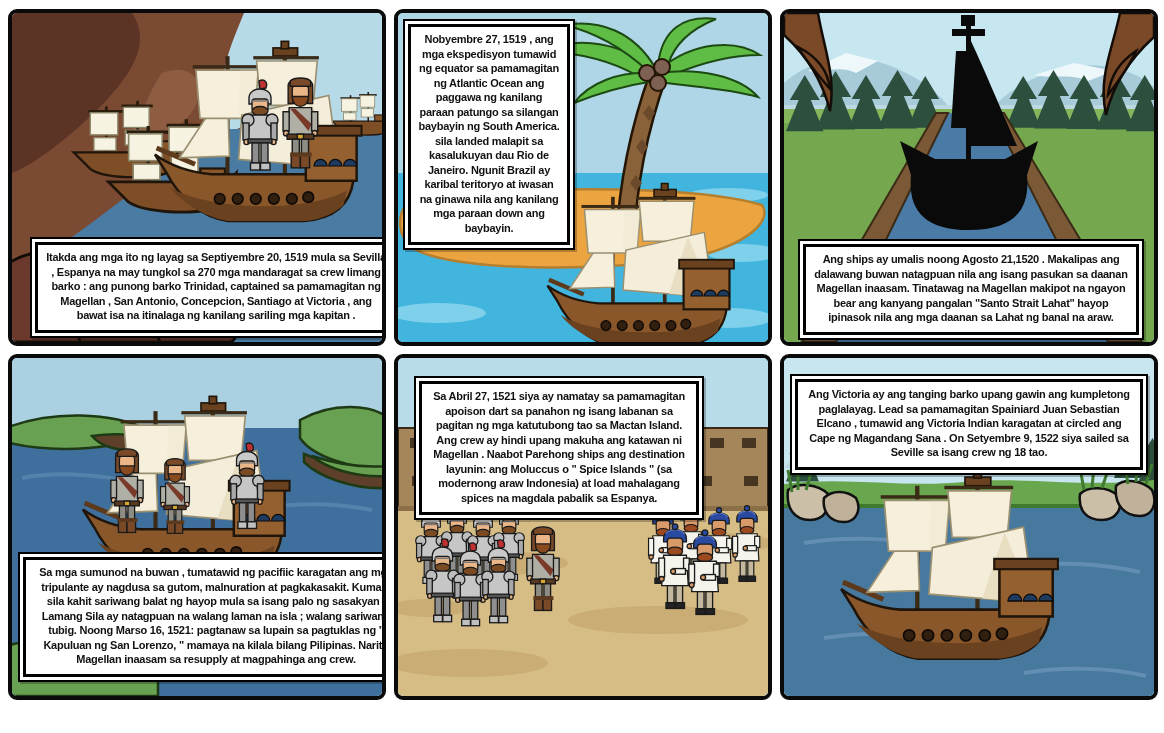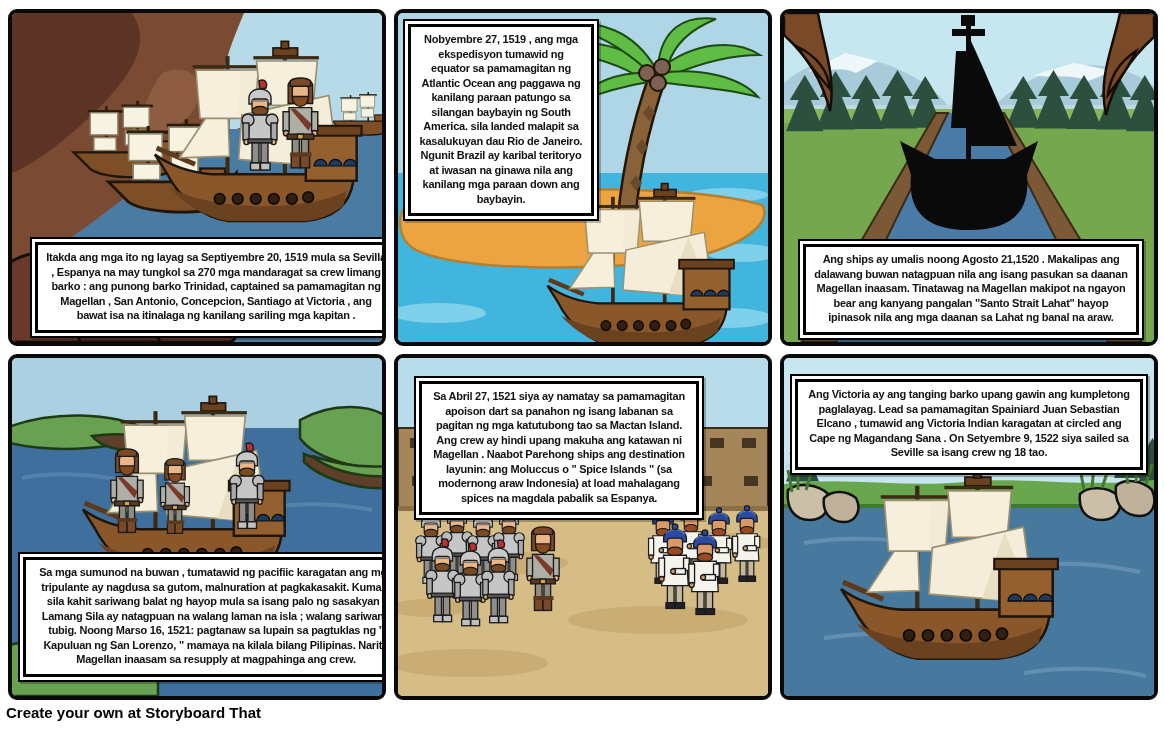--- a/index.html
+++ b/index.html
@@ -10,21 +10,21 @@
           grid-template-rows:337px 346px;gap:8px;}
   .panel{position:relative;border:4px solid #0a0a0a;border-radius:9px;
          overflow:hidden;background:#bcd9e6;box-sizing:border-box;}
   .panel svg.scene{display:block;width:100%;height:100%;}
   .caption{position:absolute;box-sizing:border-box;background:#ffffff;
            border:2px solid #000;padding:3px;box-shadow:2px 2px 0 rgba(0,0,0,.25);}
   .caption-inner{border:3px solid #000;padding:5px 7px 7px;
            font-weight:bold;font-size:11px;line-height:1.32;
            letter-spacing:-0.25px;text-align:center;color:#111;}
   .cap1{left:18px;top:224px;width:372px}
-  .cap2{left:5px;top:6px;width:196px}
+  .cap2{left:5px;top:6px;width:172px}
   .cap3{left:14px;top:226px;width:346px}
   .cap4{left:6px;top:194px;width:396px}
   .cap5{left:16px;top:18px;width:290px}
   .cap6{left:6px;top:16px;width:358px}
   .footer{position:absolute;left:6px;top:704px;font-weight:bold;
           font-size:15px;color:#000;}
 </style>
 </head>
 <body>
 
@@ -384,14 +384,13 @@
         </g>
         <use href="#ship" transform="translate(52,114) scale(0.86)"></use>
       </svg>
       <div class="caption cap6">
         <div class="caption-inner">Ang Victoria ay ang tanging barko upang gawin ang kumpletong paglalayag. Lead sa pamamagitan Spainiard Juan Sebastian Elcano , tumawid ang Victoria Indian karagatan at circled ang Cape ng Magandang Sana . On Setyembre 9, 1522 siya sailed sa Seville sa isang crew ng 18 tao.</div>
       </div>
     </div>
 
   </div>
 
-  <div class="footer">Create your own at Storyboard That</div>
 </div>
 
 </body></html>

